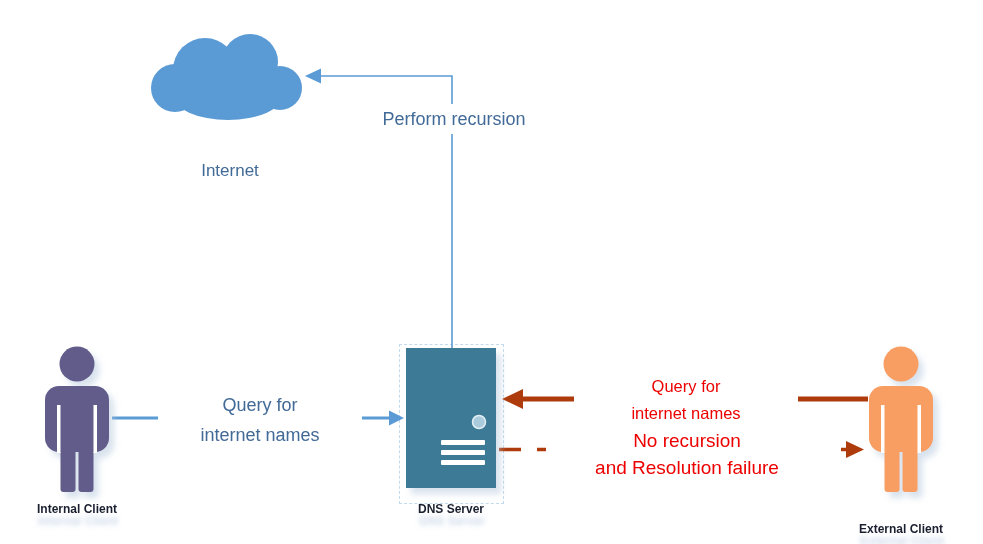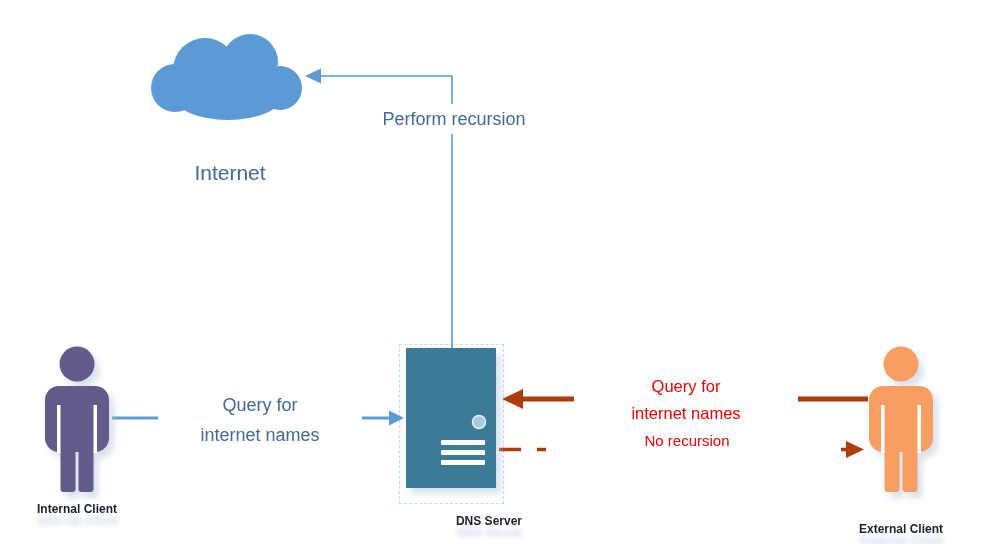--- a/index.html
+++ b/index.html
@@ -22,33 +22,33 @@
   .red-head{fill:var(--arrow-red,#AE3B0C);}
   .shadow-shape{filter:drop-shadow(5px 6px 3px rgba(178,198,220,.5));}
 
   
   .lbl{position:absolute;z-index:2;text-align:center;}
   .lbl span{display:block;}
   .whitebg{background:#ffffff;text-align:center;}
   .blue-text{color:var(--text-blue,#426A97);}
   .red-text{color:var(--text-red,#EC0000);}
 
-  .lbl-internet{left:178px;top:161px;width:104px;font-size:21px;}
+  .lbl-internet{left:178px;top:161px;width:104px;font-size:17px;}
   .lbl-recursion{left:352px;top:104px;width:204px;font-size:18px;line-height:30px;}
   .lbl-iquery{left:158px;top:390px;width:204px;font-size:18px;line-height:30px;}
   .lbl-equery{left:574px;top:373px;width:224px;font-size:16.5px;line-height:27px;}
-  .lbl-norec{left:546px;top:427px;width:282px;font-size:15px;line-height:27px;}
+  .lbl-norec{left:546px;top:427px;width:282px;font-size:19px;line-height:27px;}
 
   .entity{
     position:absolute;z-index:2;width:142px;text-align:center;
     font-size:12px;font-weight:bold;color:var(--label-dark,#1B2030);
     text-shadow:1px 12px 5px rgba(170,192,218,.6);
   }
   .ent-internal{left:6px;top:502px;}
-  .ent-dns{left:380px;top:514px;text-align:right;}
+  .ent-dns{left:380px;top:502px;}
   .ent-external{left:830px;top:522px;}
 
   
   .guide{
     position:absolute;left:399px;top:344px;width:103px;height:158px;
     border:1px dashed rgba(188,214,233,.9);z-index:0;
   }
 </style>
 </head>
 <body>
@@ -123,19 +123,20 @@
     <span>internet names</span>
   </div>
 
   <div class="lbl red-text whitebg lbl-equery">
     <span>Query for</span>
     <span>internet names</span>
   </div>
 
   <div class="lbl red-text whitebg lbl-norec">
     <span>No recursion</span>
+    <span>and Resolution failure</span>
   </div>
 
   <div class="entity ent-internal">Internal Client</div>
   <div class="entity ent-dns">DNS Server</div>
   <div class="entity ent-external">External Client</div>
 
 </div>
 
 </body></html>

